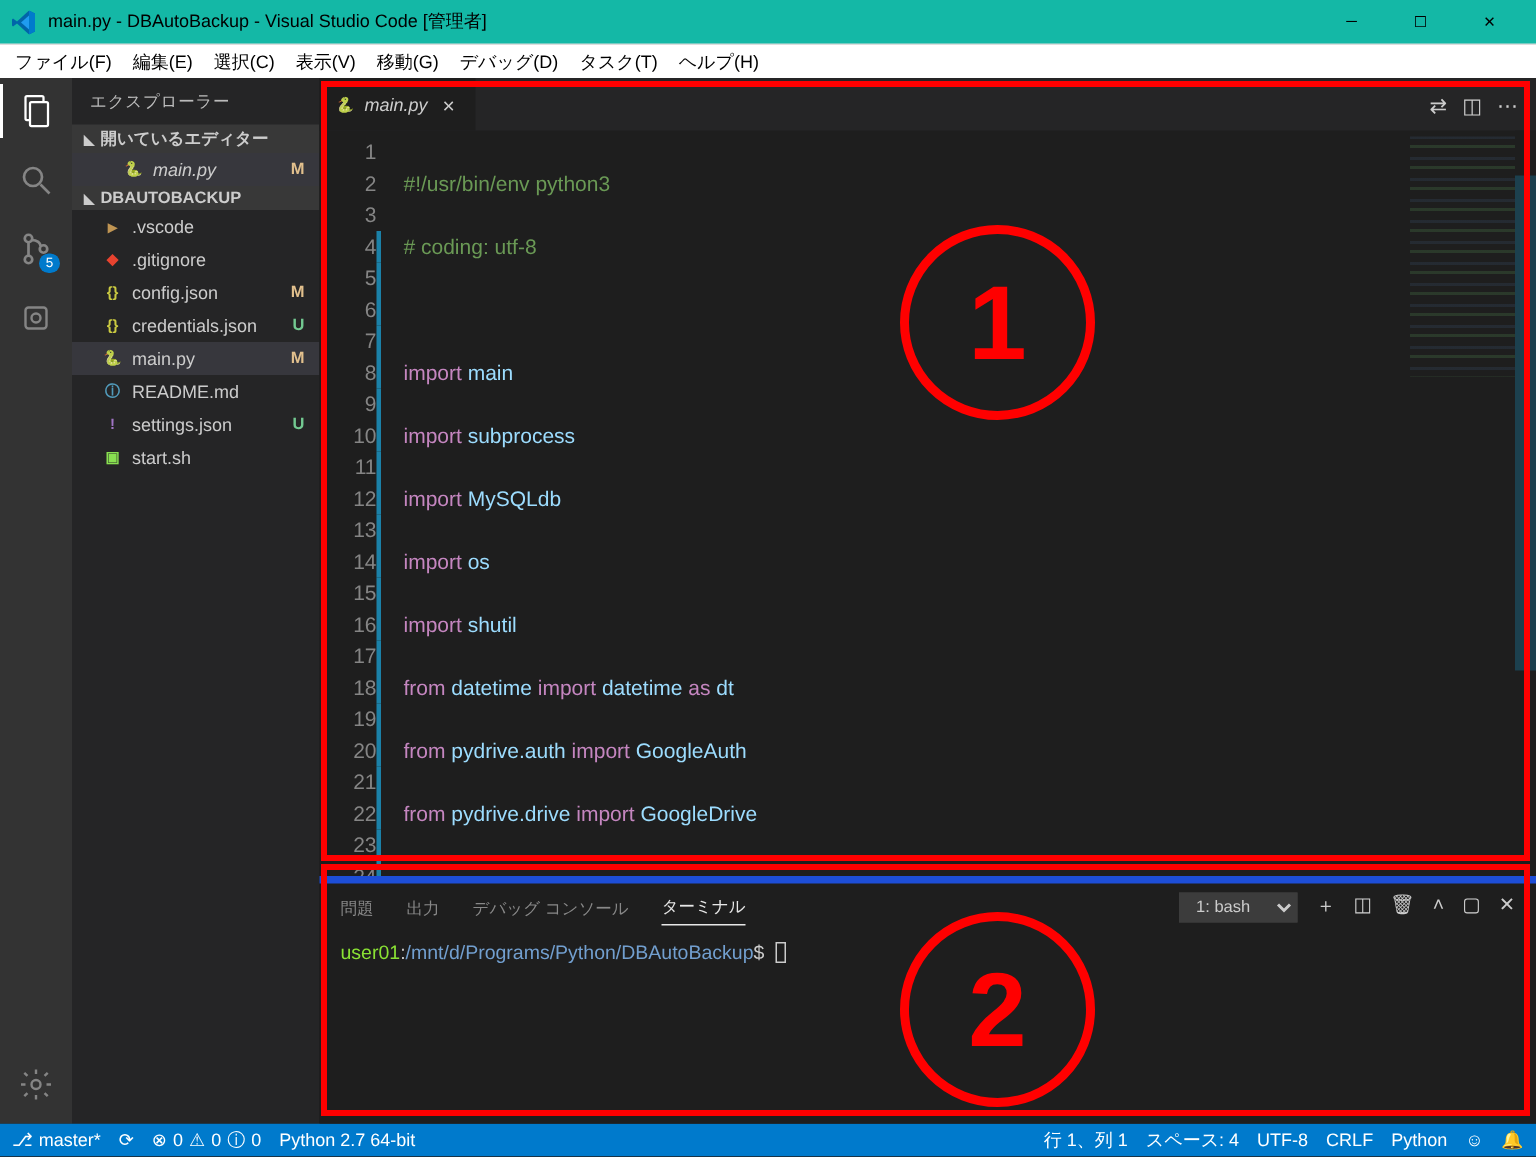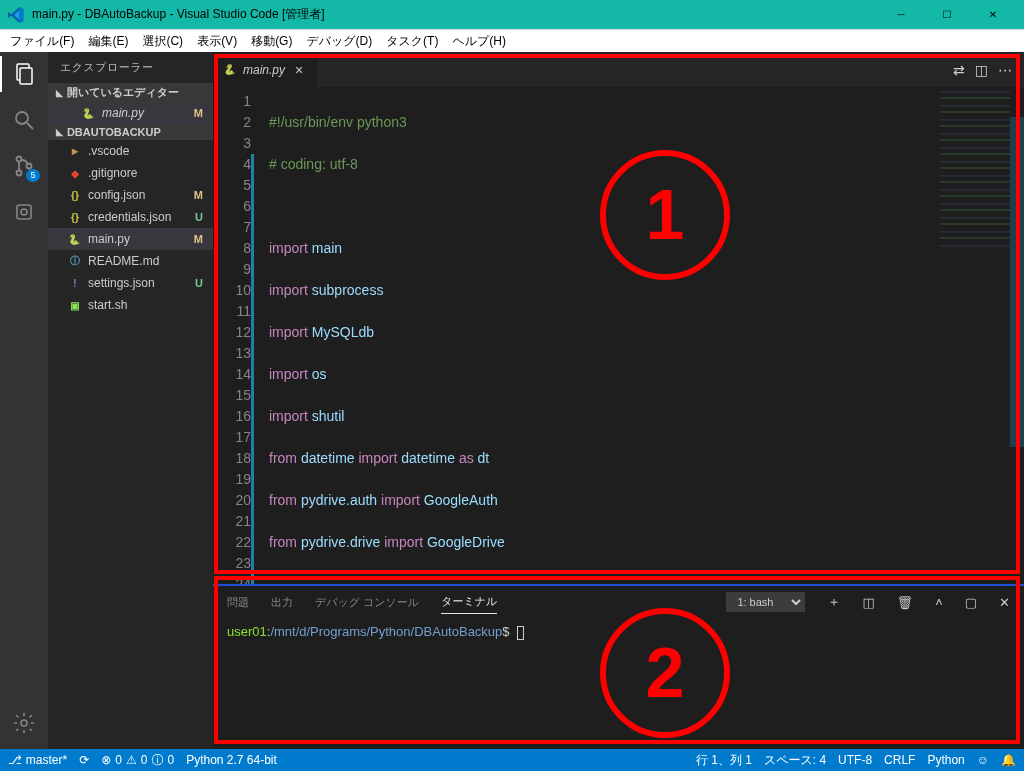--- a/index.html
+++ b/index.html
@@ -45,25 +45,25 @@
 .code-area{flex:1;display:flex;overflow:hidden;position:relative;font-family:Consolas,monospace;font-size:14px;line-height:21px}
 .gutter{width:56px;text-align:right;color:#858585;padding:4px 18px 4px 0;user-select:none}
 .gutter .ln{height:21px}
 .gutter .ln.mod{border-right:3px solid #1b81a8;margin-right:-3px}
 .code{flex:1;padding:4px 0;white-space:pre;overflow:hidden}
 .code .line{height:21px}
 .minimap{position:absolute;right:14px;top:4px;width:70px;height:160px;opacity:0.45;background:repeating-linear-gradient(#2d3a4a 0 2px,transparent 2px 6px,#3a5a3a 6px 8px,transparent 8px 14px)}
 .scrolldec{position:absolute;right:0;top:0;width:14px;height:100%;background:#1e1e1e}
 .scrolldec::before{content:"";position:absolute;right:0;top:30px;width:14px;height:330px;background:#1b81a8;opacity:0.35}
 .k{color:#c586c0}.c{color:#6a9955}.n{color:#9cdcfe}
-.panel{height:165px;background:#1e1e1e;border-top:2px solid #1d4ed8;display:flex;flex-direction:column}
+.panel{height:165px;background:#1e1e1e;border-top:5px solid #1d4ed8;display:flex;flex-direction:column}
 .panel-tabs{height:32px;display:flex;align-items:center;padding:0 14px;gap:22px;font-size:11px;color:#888}
 .panel-tabs .pt{cursor:pointer;padding:4px 0}
 .panel-tabs .pt.active{color:#e7e7e7;border-bottom:1px solid #e7e7e7}
-.panel-tabs .right{margin-left:auto;display:flex;align-items:center;gap:22px}
+.panel-tabs .right{margin-left:auto;display:flex;align-items:flex-start;gap:12px}
 .panel-tabs select{background:#3c3c3c;color:#ccc;border:1px solid #3c3c3c;font-size:11px;padding:2px 14px 2px 6px}
 .panel-tabs .ricon{cursor:pointer;font-size:13px;color:#ccc}
 .terminal{flex:1;padding:6px 14px;font-family:Consolas,monospace;font-size:13px;color:#ccc}
 .terminal .u{color:#8ae234}.terminal .p{color:#729fcf}
 .statusbar{height:22px;background:#007acc;color:#fff;display:flex;align-items:center;font-size:12px;padding:0 8px;gap:12px}
 .statusbar .sb{display:flex;align-items:center;gap:4px;cursor:pointer}
 .statusbar .spacer{flex:1}
 .anno{position:absolute;border:4px solid red;pointer-events:none}
 .anno-circle{position:absolute;border:6px solid red;border-radius:50%;width:130px;height:130px;display:flex;align-items:center;justify-content:center;color:red;font-size:70px;font-weight:bold;font-family:Arial}
 </style>

